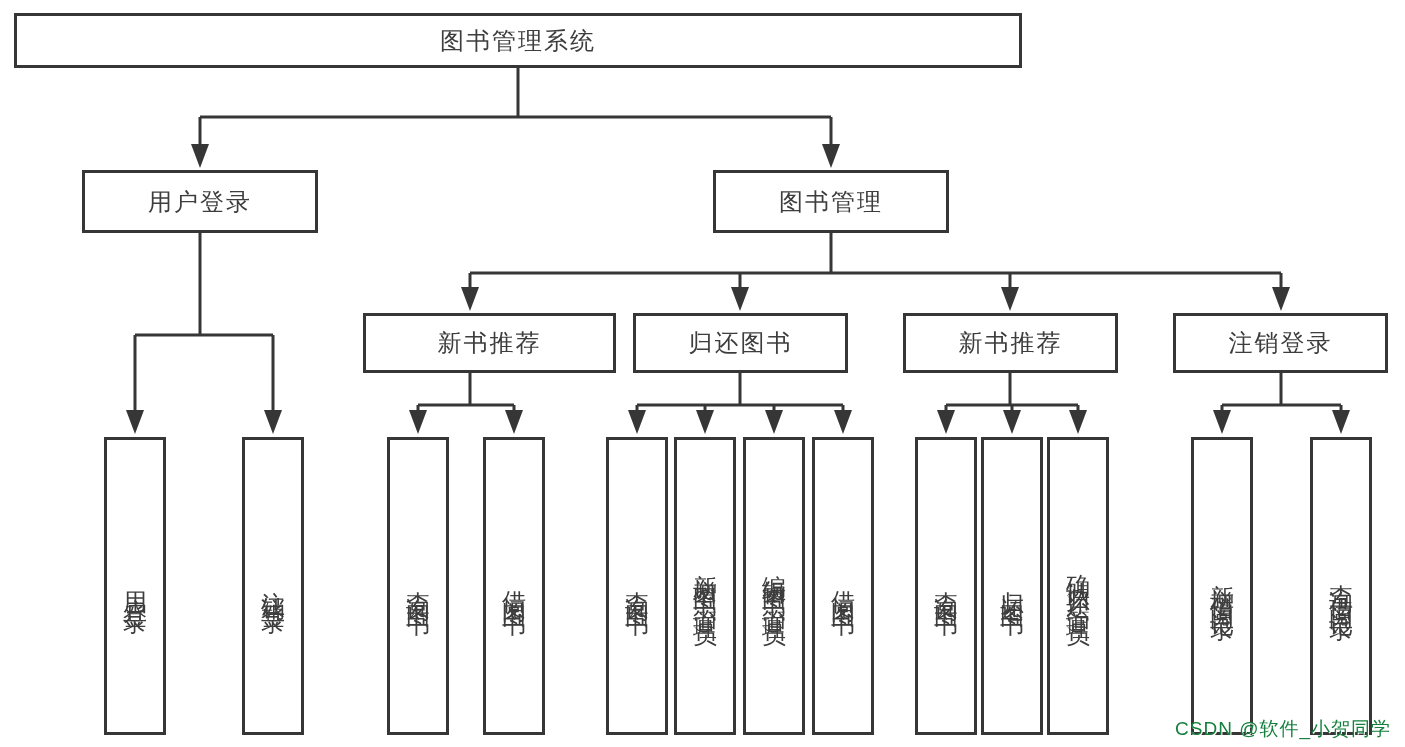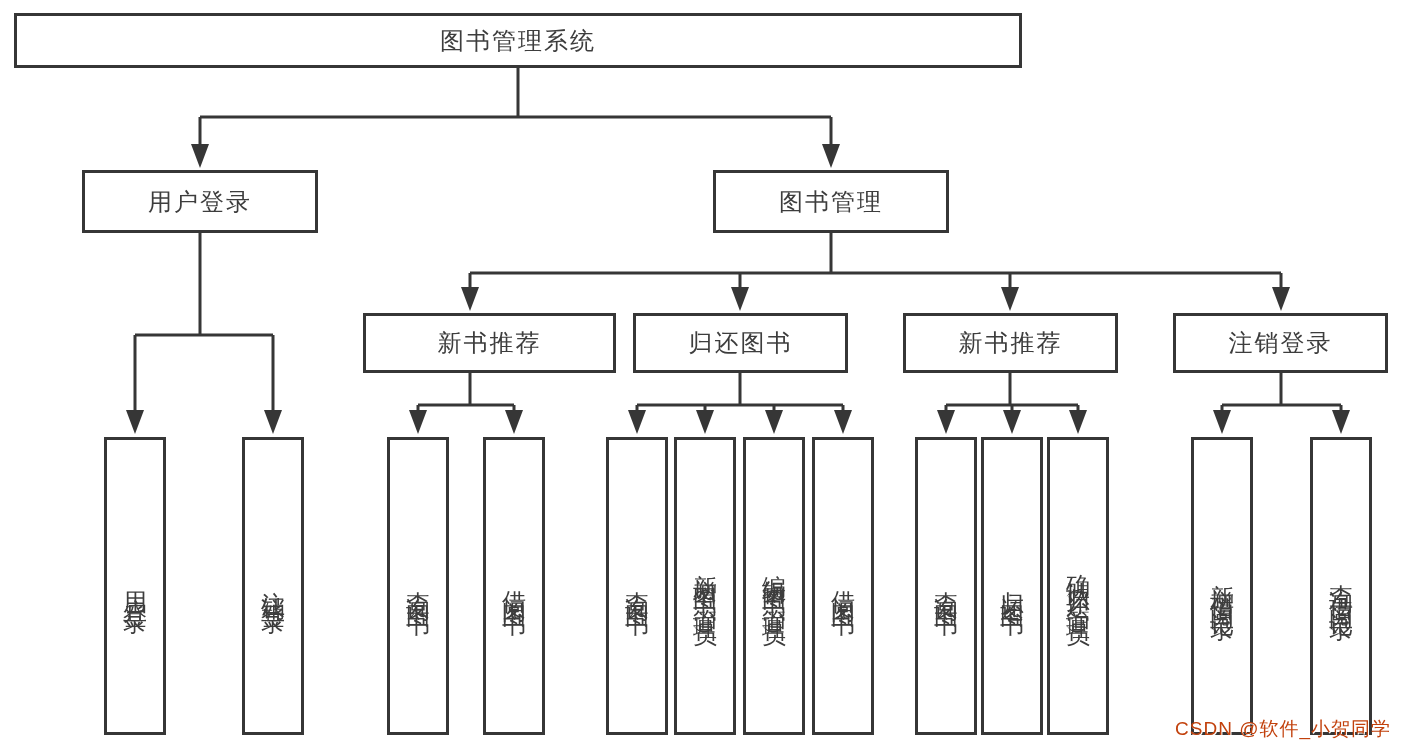--- a/index.html
+++ b/index.html
@@ -33,21 +33,21 @@
     text-orientation:mixed;
     font-size:24px;color:#3d3d3d;
     letter-spacing:7px;
     line-height:1;
     white-space:nowrap;
   }
   .watermark{
     position:absolute;
     right:14px;bottom:5px;
     font-size:19px;
-    color:#c2410c;
+    color:#15803d;
     letter-spacing:1px;
     z-index:3;
     text-shadow:1px 1px 0 #ffffff;
   }
 </style>
 </head>
 <body>
 
 <div id="canvas">
 

